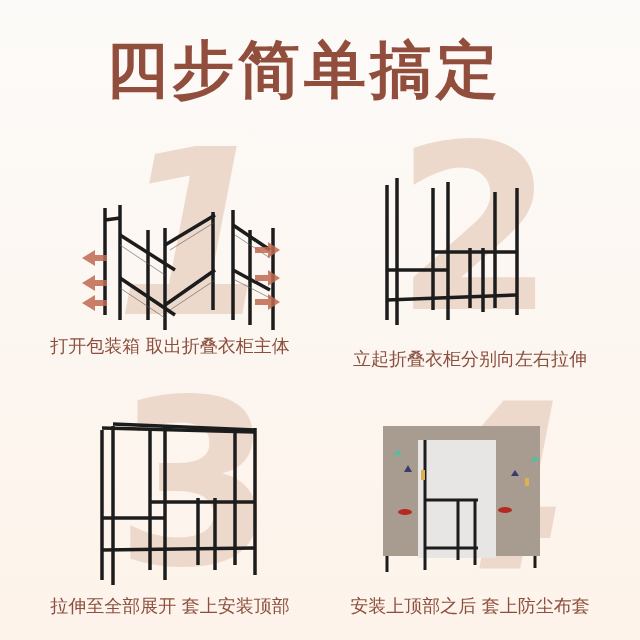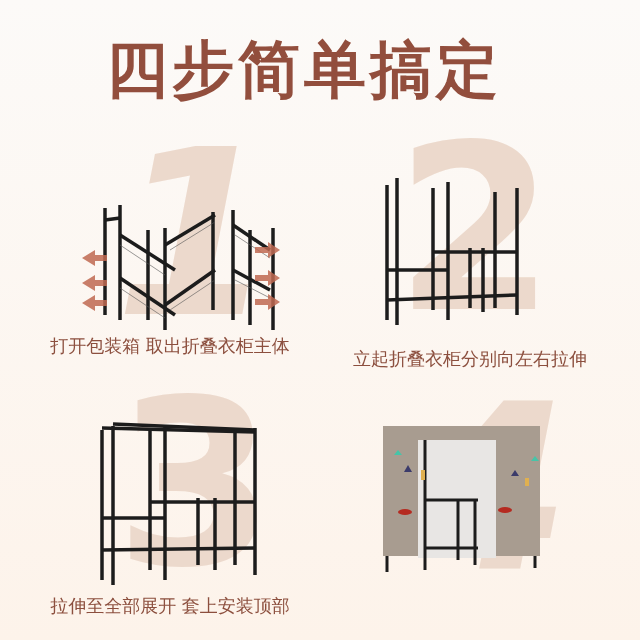--- a/index.html
+++ b/index.html
@@ -136,13 +136,14 @@
       </g>
     <g fill="#b52a20">
         <ellipse cx="85" cy="122" rx="7" ry="3"></ellipse>
         <ellipse cx="185" cy="120" rx="7" ry="3"></ellipse>
       </g>
     <g fill="#e0b050">
         <rect x="101" y="80" width="4" height="10"></rect>
         <rect x="205" y="88" width="4" height="8"></rect>
       </g>
   </svg>
+  <div class="caption" style="top:205px;">安装上顶部之后 套上防尘布套</div>
 </div>
 
 </body></html>

